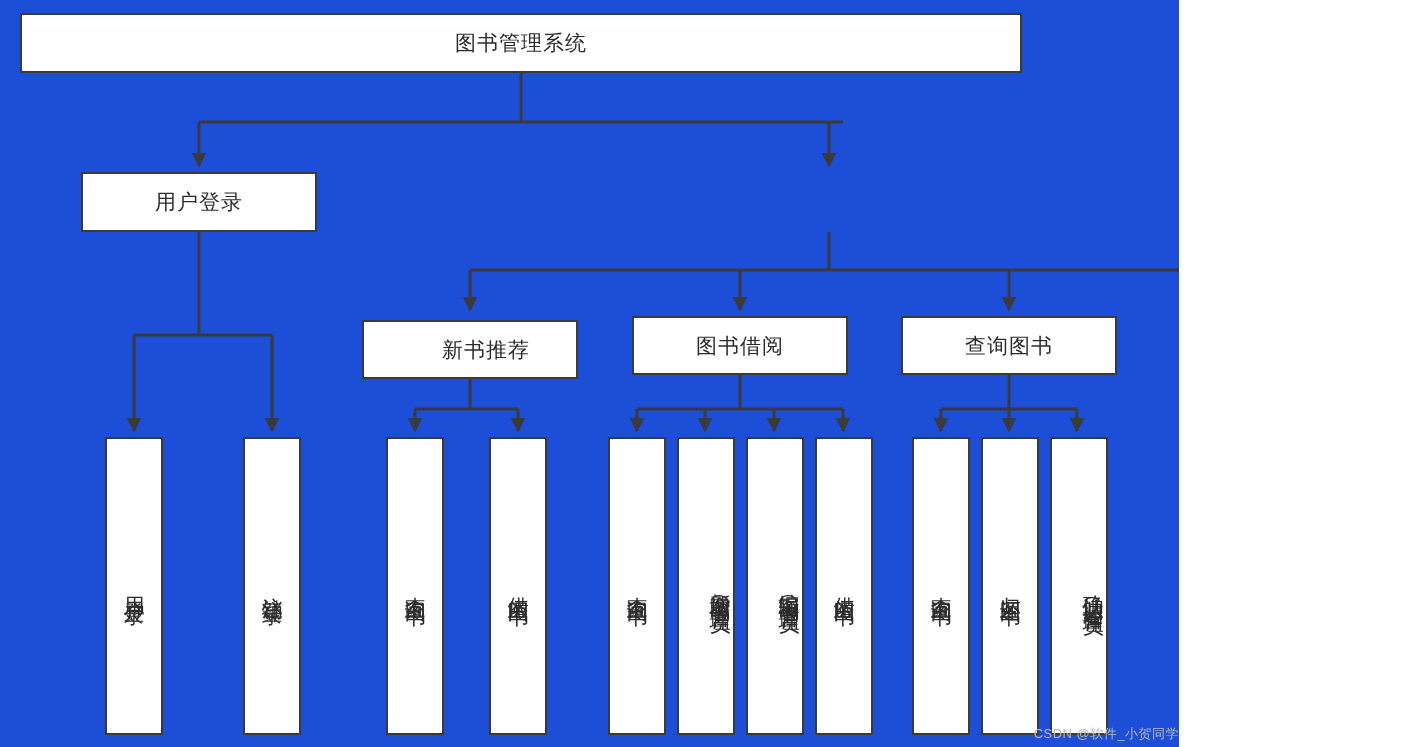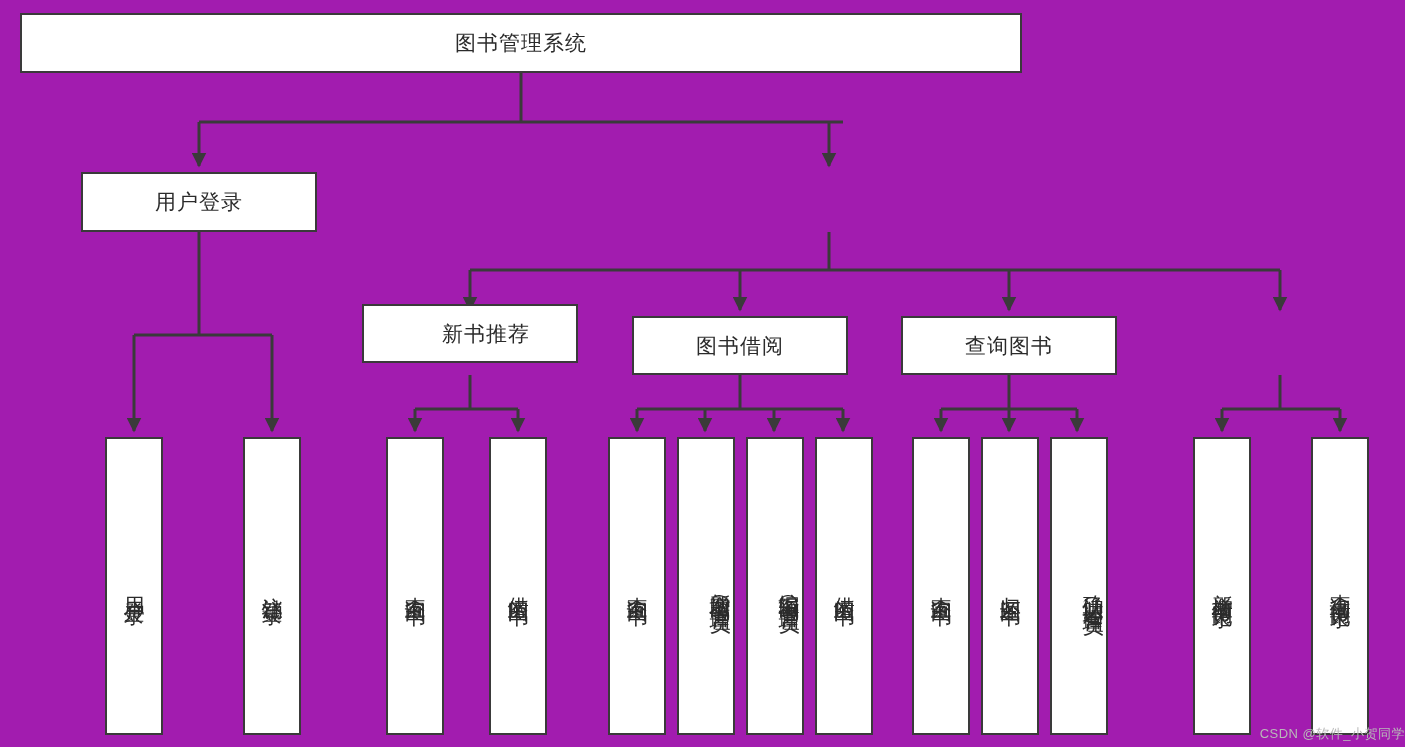--- a/index.html
+++ b/index.html
@@ -5,23 +5,23 @@
   html, body {
     margin: 0;
     padding: 0;
     background: #ffffff;
   }
   body {
     font-family: "Liberation Sans", "DejaVu Sans", sans-serif;
   }
   #canvas {
     position: relative;
-    width: 1405px;
+    width: 1179px;
     height: 747px;
-    background: #a21caf;
+    background: #1d4ed8;
     overflow: hidden;
   }
   #wires {
     position: absolute;
     left: 0; top: 0;
     width: 1405px;
     height: 747px;
     pointer-events: none;
   }
   .node {
@@ -127,21 +127,21 @@
   </svg>
 
   <div class="node h" style="left:20px; top:13px; width:1002px; height:60px;">
     <span class="node-label">图书管理系统</span>
   </div>
 
   <div class="node h" style="left:81px; top:172px; width:236px; height:60px;">
     <span class="node-label">用户登录</span>
   </div>
 
-  <div class="node h" style="left:362px; top:304px; width:216px; height:59px;padding-left:32px;">
+  <div class="node h" style="left:362px; top:320px; width:216px; height:59px;padding-left:32px;">
     <span class="node-label">新书推荐</span>
   </div>
   <div class="node h" style="left:632px; top:316px; width:216px; height:59px;text-align:right;">
     <span class="node-label">图书借阅</span>
   </div>
   <div class="node h" style="left:901px; top:316px; width:216px; height:59px;">
     <span class="node-label">查询图书</span>
   </div>
 
   <div class="node v centered" style="left:105px; top:437px; width:58px; height:298px;">

